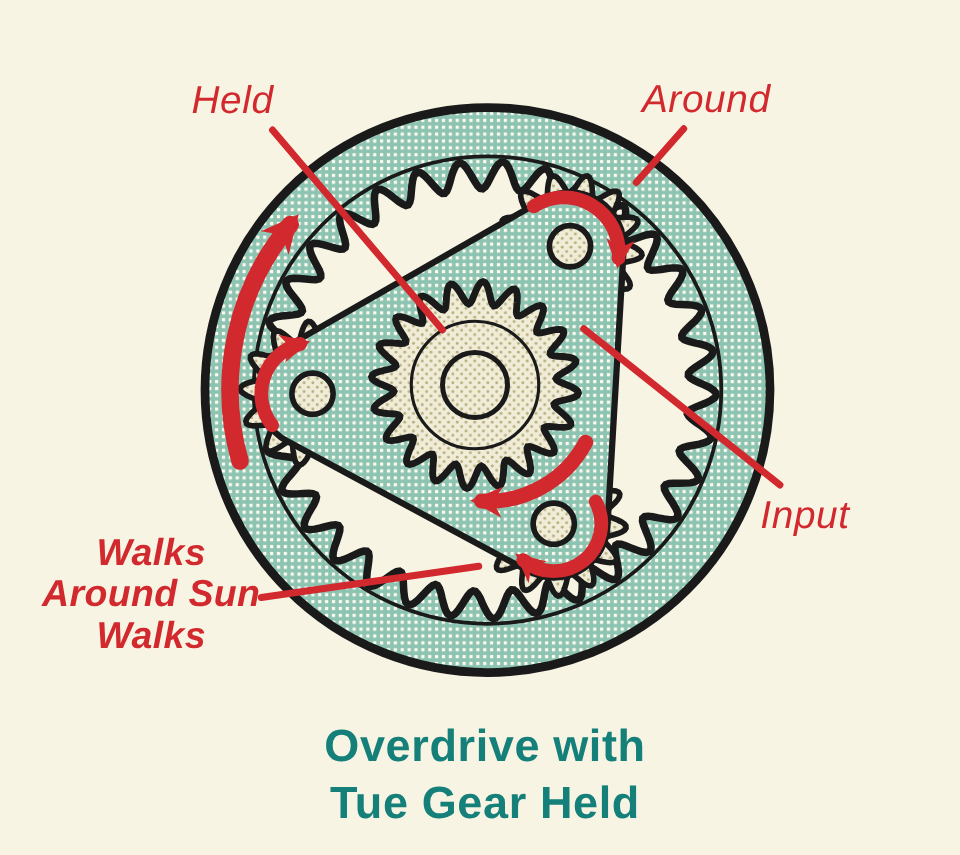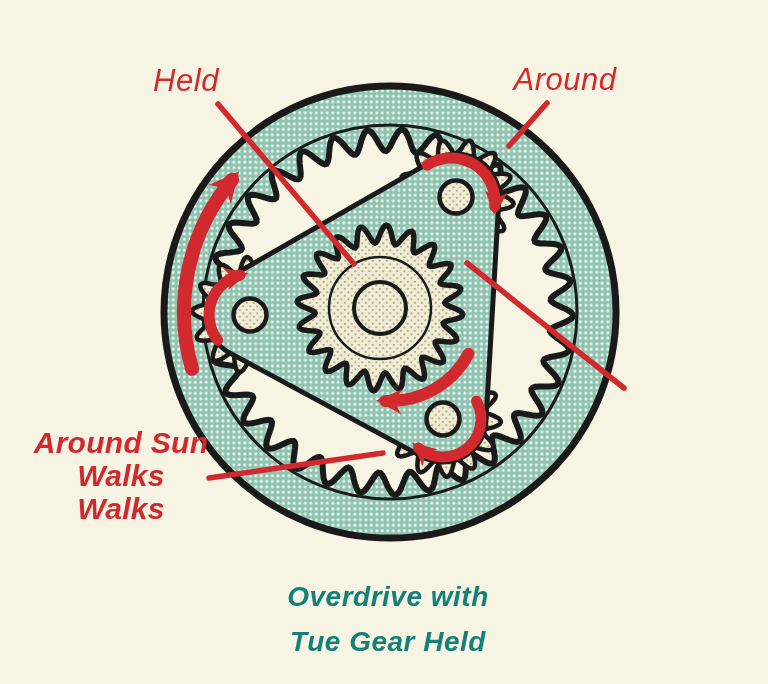--- a/index.html
+++ b/index.html
@@ -27,23 +27,22 @@
     font-weight:bold;
     font-size:30px;
     letter-spacing:.3px;
     text-align:center;
     line-height:33px;
     white-space:nowrap;
   }
   .caption{
     position:absolute;
     transform:translate(-50%,0);
-    font-style:italic;
     font-weight:bold;
-    font-size:28px;
+    font-size:36px;
     letter-spacing:.5px;
     text-align:center;
     line-height:45px;
     white-space:nowrap;
   }
 </style>
 </head>
 <body style="background: rgb(248, 244, 227);">
 
 <div class="stage">
@@ -85,24 +84,25 @@
       <line x1="218" y1="104" x2="354" y2="264" stroke="#d2292e" stroke-width="5.5" stroke-linecap="round"></line>
       <line x1="547" y1="103" x2="509" y2="146" stroke="#d2292e" stroke-width="5.5" stroke-linecap="round"></line>
       <line x1="624" y1="388" x2="467" y2="263" stroke="#d2292e" stroke-width="5.5" stroke-linecap="round"></line>
       <line x1="209" y1="478" x2="383" y2="453" stroke="#d2292e" stroke-width="5.5" stroke-linecap="round"></line>
     </svg>
 
   <div class="lbl" style="left: 186px; top: 80px; color: rgb(210, 41, 46);">Held</div>
 
   <div class="lbl" style="left: 565px; top: 79px; color: rgb(210, 41, 46);">Around</div>
 
+  <div class="lbl" style="left: 644px; top: 412px; color: rgb(210, 41, 46);">Input</div>
 
   <div class="lbl-block" style="left: 121px; top: 426px; color: rgb(210, 41, 46);">
+    <div>Walks</div>
     <div>Around Sun</div>
-    <div>Walks</div>
     <div>Walks</div>
   </div>
 
   <div class="caption" style="left: 388px; top: 574px; color: rgb(21, 128, 122);">
     <div>Overdrive with</div>
     <div>Tue Gear Held</div>
   </div>
 
 </div>
 

